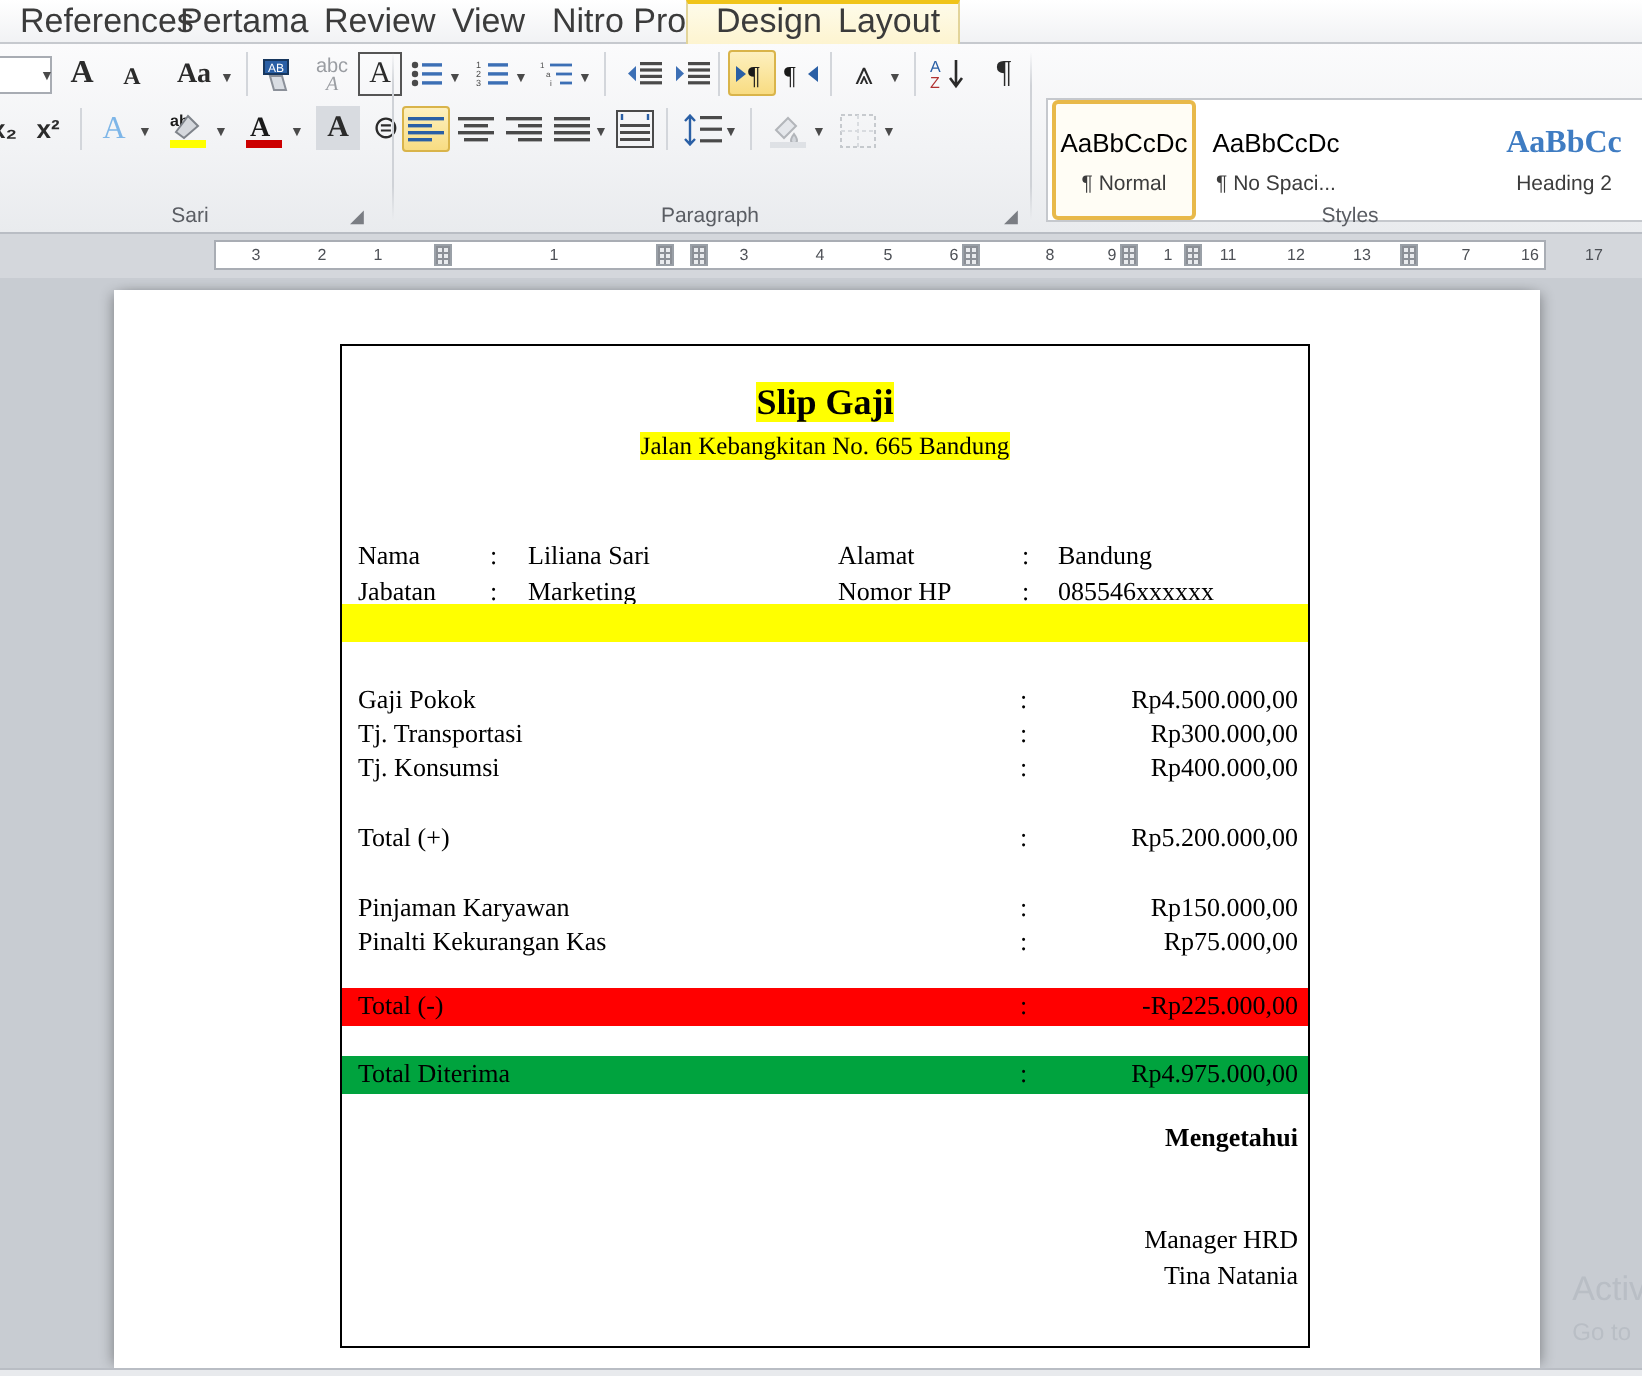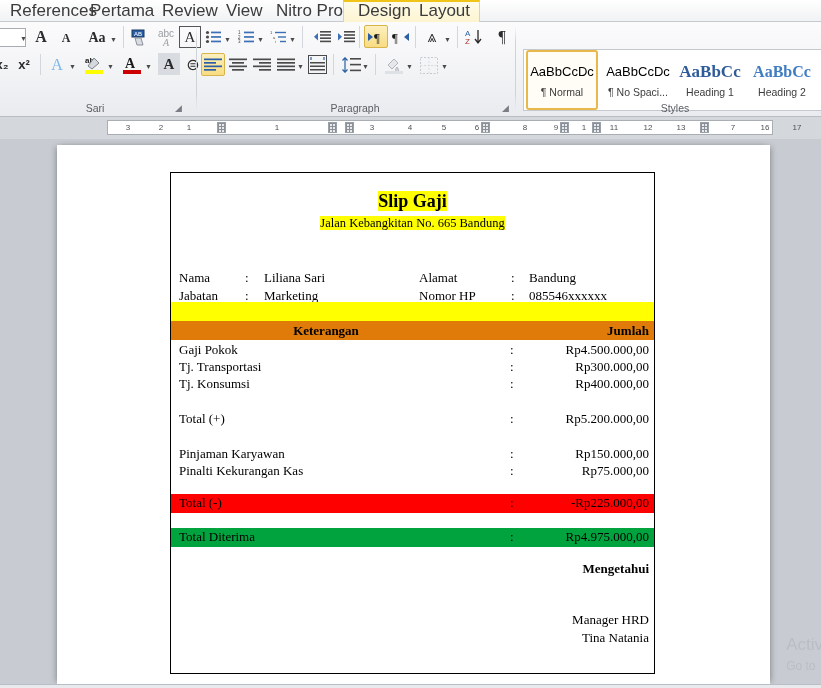--- a/index.html
+++ b/index.html
@@ -415,24 +415,20 @@
   <div class="grp-sep" style="left:515px;"></div>
 
   <div id="styles-gallery">
     <div class="style-card active" style="left:2px;">
       <div class="style-sample">AaBbCcDc</div>
       <div class="style-name">¶ Normal</div>
     </div>
     <div class="style-card" style="left:78px;">
       <div class="style-sample">AaBbCcDc</div>
       <div class="style-name">¶ No Spaci...</div>
-    </div>
-    <div class="style-card" style="left:150px;">
-      <div class="style-sample" style="font-family:'Liberation Serif',serif;font-size:17px;color:#2e5b9a;font-weight:bold;">AaBbCс</div>
-      <div class="style-name">Heading 1</div>
     </div>
     <div class="style-card" style="left:222px;">
       <div class="style-sample" style="font-family:'Liberation Serif',serif;font-size:16px;color:#3f7cc2;font-weight:bold;">AaBbCc</div>
       <div class="style-name">Heading 2</div>
     </div>
   </div>
   <div class="grp-label" style="left:600px;width:150px;">Styles</div>
 
 </div>
 
@@ -487,24 +483,20 @@
 
       <div class="idrow id-lbl" style="top:115px;">Jabatan</div>
       <div class="idrow id-col" style="top:115px;">:</div>
       <div class="idrow id-val" style="top:115px;">Marketing</div>
       <div class="idrow id-lbl2" style="top:115px;">Nomor HP</div>
       <div class="idrow id-col2" style="top:115px;">:</div>
       <div class="idrow id-val2" style="top:115px;">085546xxxxxx</div>
 
       <div class="band yellow-band" style="top:129px;height:19px;"></div>
 
-      <div class="band orange-band" style="top:148px;height:19px;">
-        <div class="hdr-ket" style="top:2px;">Keterangan</div>
-        <div class="hdr-jml" style="top:2px;">Jumlah</div>
-      </div>
 
       <div class="line" style="top:169px;">
         <span class="lbl">Gaji Pokok</span>
         <span class="col">:</span>
         <span class="amt">Rp4.500.000,00</span>
       </div>
       <div class="line" style="top:186px;">
         <span class="lbl">Tj. Transportasi</span>
         <span class="col">:</span>
         <span class="amt">Rp300.000,00</span>

